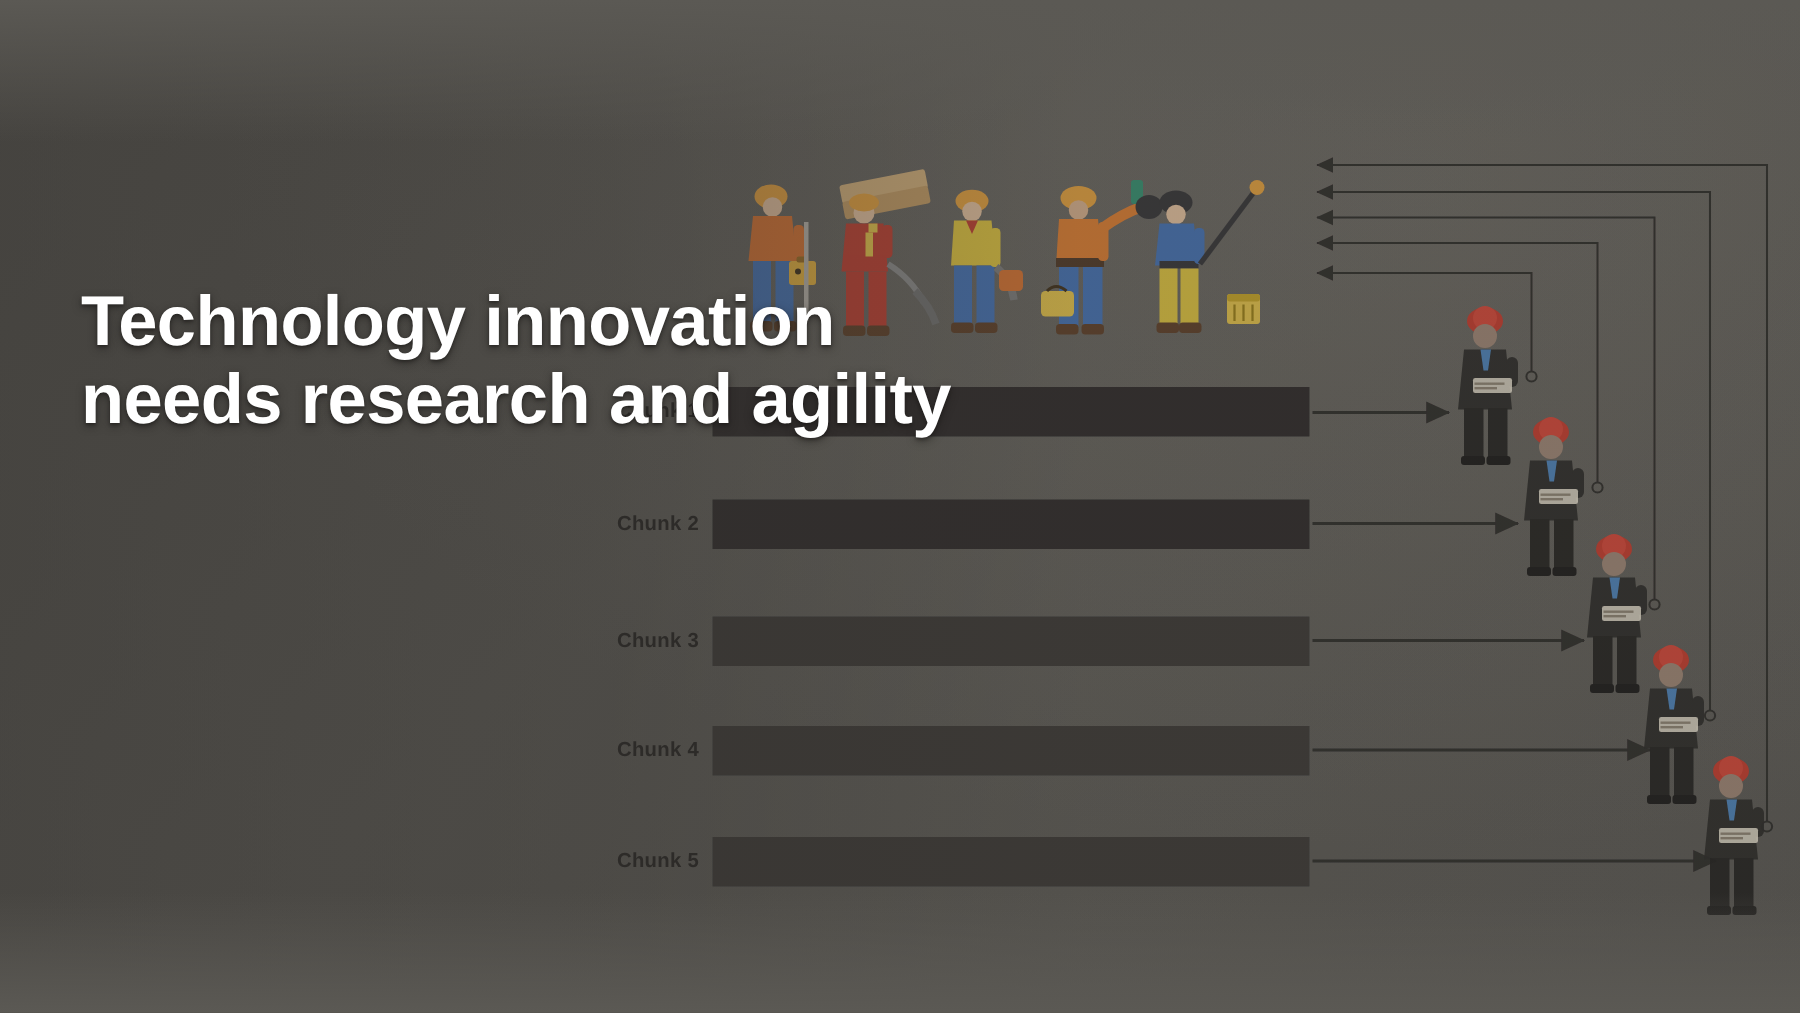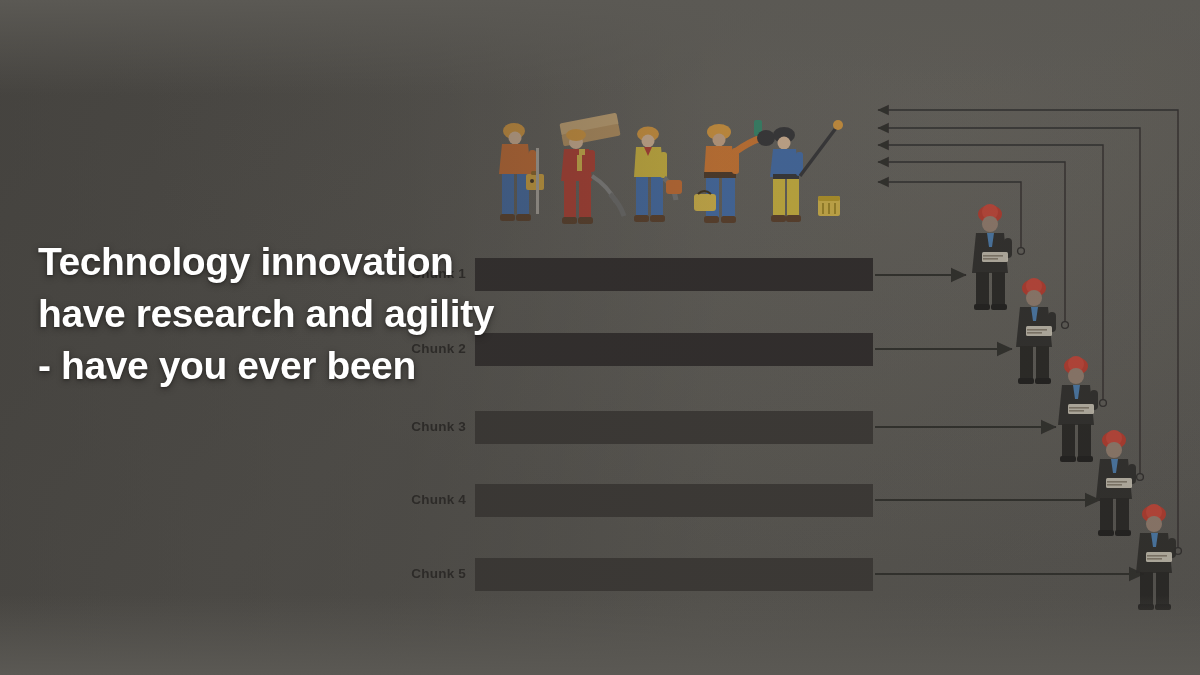--- a/index.html
+++ b/index.html
@@ -55,31 +55,30 @@
   
   .crew { position:absolute; left:488px; top:108px; width:365px; height:145px; }
   .crew svg { display:block; }
 
   
   .inspector { position:absolute; width:60px; height:112px; }
 
   
   #headline {
     position:absolute;
-    left:38px;
+    left:54px;
     top:188px;
     width:800px;
     color:#ffffff;
-    font-size:39px;
+    font-size:47px;
     font-weight:bold;
     line-height:52px;
     letter-spacing:-0.4px;
     text-shadow:0 2px 6px rgba(25,23,21,0.55), 0 1px 2px rgba(25,23,21,0.45);
     z-index:40;
-    margin-top:48px;
   }
   #headline .hl-line { display:block; white-space:nowrap; }
 </style>
 </head>
 <body>
 
 <div id="stage">
 
   <div class="bg-base"></div>
 
@@ -334,17 +333,16 @@
       </g>
     </svg>
   </div>
 
   <div class="bg-scrim"></div>
   <div class="bg-top-fade"></div>
   <div class="bg-bot-fade"></div>
 
   <div id="headline">
     <span class="hl-line">Technology innovation</span>
-    <span class="hl-line">have research and agility</span>
-    <span class="hl-line">- have you ever been</span>
+    <span class="hl-line">needs research and agility</span>
   </div>
 
 </div>
 
 </body></html>

